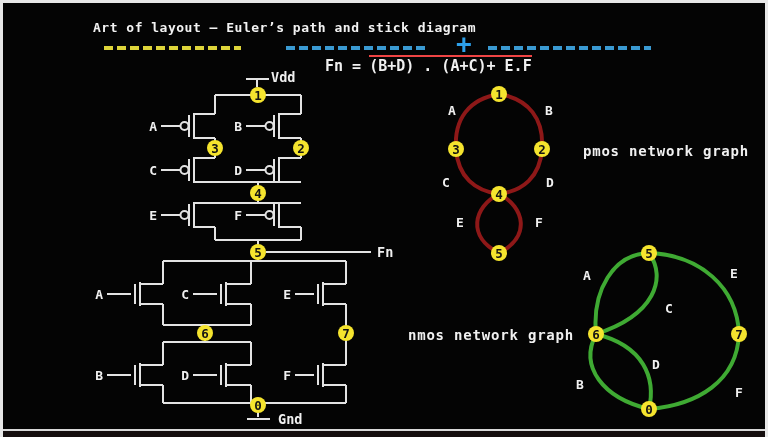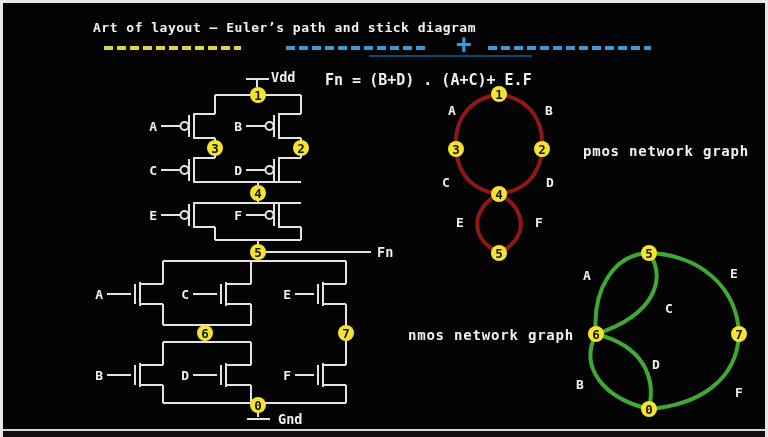--- a/index.html
+++ b/index.html
@@ -16,21 +16,21 @@
   }
   .dash{height:3.5px;top:43px;}
   .dash-yellow{left:101px;width:137px;
     background:repeating-linear-gradient(90deg,#ded53a 0 9px,transparent 9px 13px);}
   .dash-blue1{left:283px;width:142px;
     background:repeating-linear-gradient(90deg,#3a9ad2 0 9px,transparent 9px 13px);}
   .dash-blue2{left:485px;width:163px;
     background:repeating-linear-gradient(90deg,#3a9ad2 0 9px,transparent 9px 13px);}
   .plus-sign{left:453px;top:28px;color:#2da0ea;font-weight:bold;font-size:26px;line-height:1;}
   .formula{left:322px;top:52px;color:#f0f0f0;font-weight:bold;font-size:15px;white-space:nowrap;}
-  .formula .ovl{display:inline-block;border-top:2px solid #0c4a6e;padding-top:14px;margin-left:8px;}
+  .formula .ovl{display:inline-block;border-top:2px solid #ef4444;padding-top:0;margin-left:8px;}
   svg text{fill:#f0f0f0;font-family:"DejaVu Sans Mono", monospace;font-weight:bold;}
   text.gate{font-size:13px;}
   text.power{font-size:13.5px;}
   text.nodeNum{font-size:12.5px;fill:#141414;}
   text.edgeLbl{font-size:13px;}
   text.caption{font-size:14px;letter-spacing:0.8px;}
   .bottom-line{left:0;right:0;top:426px;height:2px;background:#d8d8d8;}
   .bottom-dark{left:0;right:0;top:428px;height:7px;background:#150e0e;}
 </style>
 </head>

